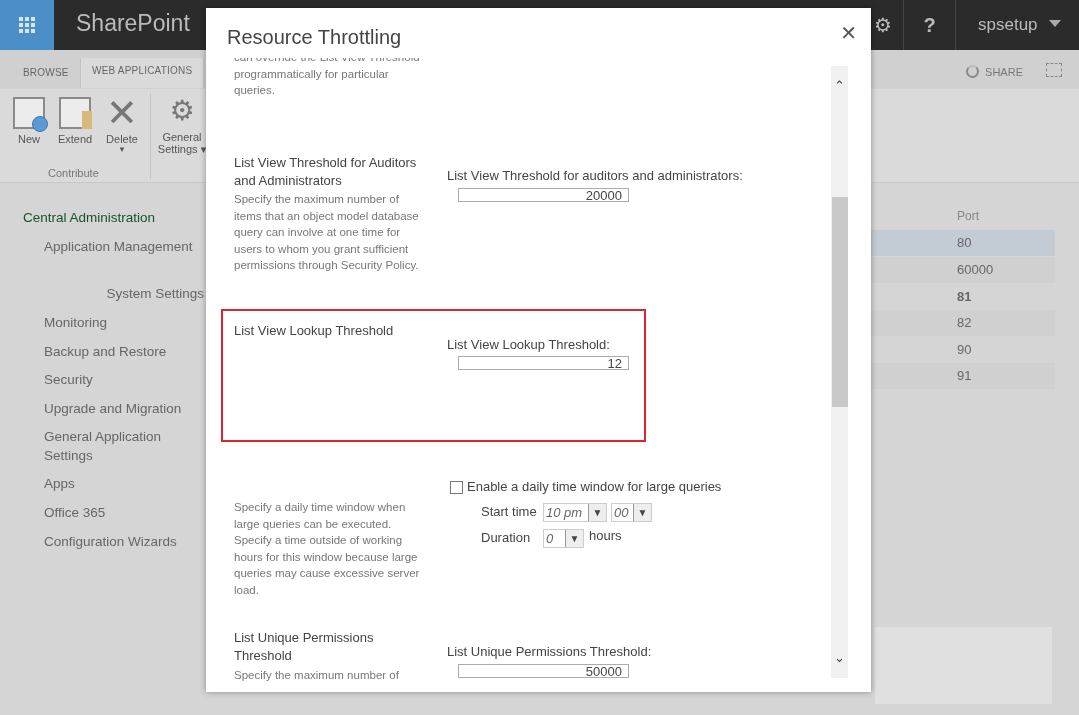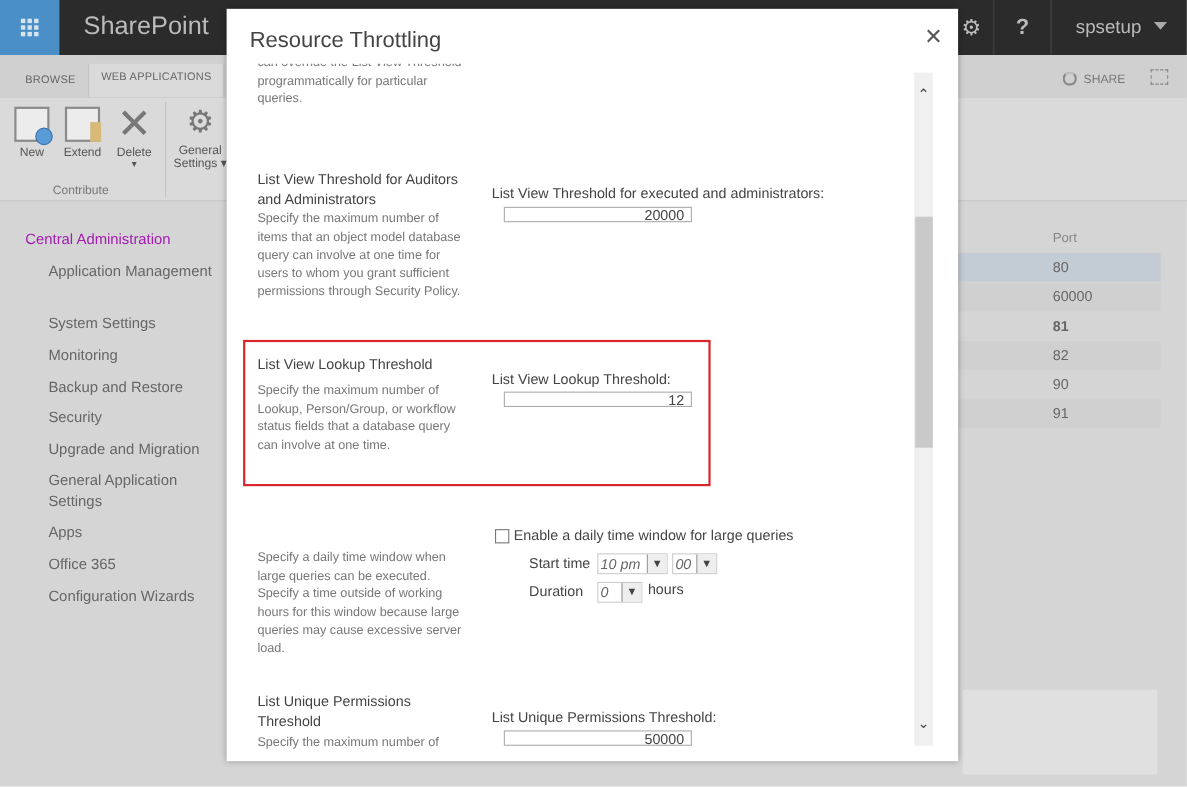--- a/index.html
+++ b/index.html
@@ -35,21 +35,21 @@
   .ico-new::after { content: ""; position: absolute; right: -5px; bottom: -5px; width: 14px; height: 14px; border-radius: 50%; background: #5b9bd5; border: 1px solid #3b77b0; }
   .ico-extend { border: 2px solid #8a8a8a; background: #ececec; }
   .ico-extend::after { content: ""; position: absolute; right: -3px; bottom: -2px; width: 10px; height: 18px; background: #d9b97a; }
   .ico-delete { font-size: 38px; line-height: 32px; color: #777; }
   .ico-gear { font-size: 28px; line-height: 32px; color: #777; }
   .group-label { position: absolute; left: 48px; top: 78px; font-size: 11px; color: #777; }
   .group-sep { position: absolute; left: 150px; top: 4px; width: 1px; height: 86px; background: #c4c4c4; }
 
   
   .leftnav { position: absolute; left: 0; top: 200px; width: 205px; }
-  .nav-root { position: absolute; left: 23px; top: 10px; font-size: 13.5px; color: #a21caf; }
+  .nav-root { position: absolute; left: 23px; top: 10px; font-size: 13.5px; color: #14532d; }
   .nav-item { position: absolute; left: 44px; font-size: 13.5px; color: #666; line-height: 19px; width: 160px; }
 
   
   .port-header { position: absolute; left: 957px; top: 209px; font-size: 12px; color: #888; }
   .port-row { position: absolute; left: 870px; width: 185px; height: 26px; font-size: 13px; color: #666; padding-left: 87px; line-height: 26px; }
 
   .bg-box { position: absolute; left: 875px; top: 627px; width: 177px; height: 77px; background: #e0e0e0; }
 
   
   .modal { position: absolute; left: 206px; top: 8px; width: 665px; height: 684px; background: #fff; box-shadow: 0 0 6px rgba(0,0,0,0.35); overflow: hidden; }
@@ -132,21 +132,21 @@
   <div class="rbtn" style="left:156px;width:52px;top:6px;">
     <div class="ico ico-gear">⚙</div>
     <div style="line-height:12px;">General</div>
     <div style="line-height:12px;">Settings ▾</div>
   </div>
 </div>
 
 <div class="leftnav">
   <div class="nav-root">Central Administration</div>
   <div class="nav-item" style="top:37px;">Application Management</div>
-  <div class="nav-item" style="top:84px;">System Settings</div>
+  <div class="nav-item" style="top:84px;text-align:right;">System Settings</div>
   <div class="nav-item" style="top:113px;">Monitoring</div>
   <div class="nav-item" style="top:142px;">Backup and Restore</div>
   <div class="nav-item" style="top:170px;">Security</div>
   <div class="nav-item" style="top:199px;">Upgrade and Migration</div>
   <div class="nav-item" style="top:227px;width:130px;">General Application Settings</div>
   <div class="nav-item" style="top:274px;">Apps</div>
   <div class="nav-item" style="top:303px;">Office 365</div>
   <div class="nav-item" style="top:332px;">Configuration Wizards</div>
 </div>
 
@@ -163,26 +163,25 @@
 <div class="modal">
   <div class="modal-title">Resource Throttling</div>
   <div class="modal-close">✕</div>
 
   <div class="modal-content">
 
     <div class="sec-desc" style="top:-9px;width:190px;">can override the List View Threshold programmatically for particular queries.</div>
 
     <div class="sec-title" style="top:96px;">List View Threshold for Auditors and Administrators</div>
     <div class="sec-desc" style="top:133px;">Specify the maximum number of items that an object model database query can involve at one time for users to whom you grant sufficient permissions through Security Policy.</div>
-    <div class="field-label" style="top:110px;">List View Threshold for executed and administrators:</div>
+    <div class="field-label" style="top:110px;">List View Threshold for auditors and administrators:</div>
     <input class="field-input" style="top: 130px;" value="20000">
 
     <div class="highlight"></div>
     <div class="sec-title" style="top:264px;">List View Lookup Threshold</div>
-    <div class="sec-desc" style="top:289px;">Specify the maximum number of Lookup, Person/Group, or workflow status fields that a database query can involve at one time.</div>
     <div class="field-label" style="top:279px;">List View Lookup Threshold:</div>
     <input class="field-input" style="top: 298px;" value="12">
 
     <div class="sec-desc" style="top:441px;">Specify a daily time window when large queries can be executed. Specify a time outside of working hours for this window because large queries may cause excessive server load.</div>
     <div class="checkbox" style="top:423px;"></div>
     <div class="cb-label" style="top:421px;">Enable a daily time window for large queries</div>
     <div class="small-label" style="left:275px;top:446px;">Start time</div>
     <div class="sel" style="left:337px;top:445px;width:64px;">
       <span>10 pm</span>
       <span class="arr">▼</span>

